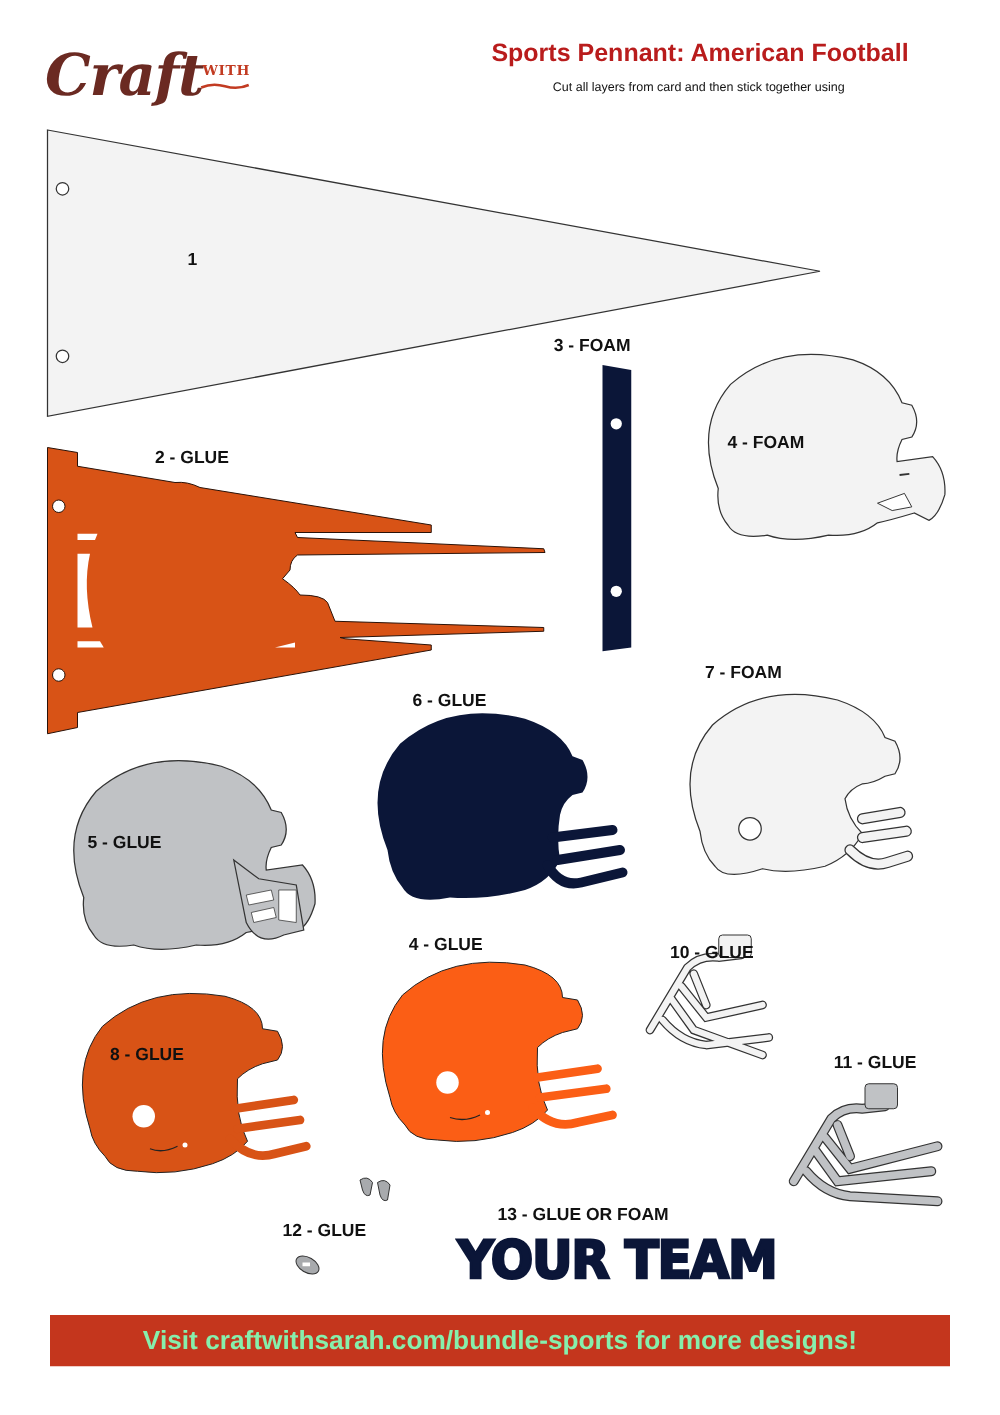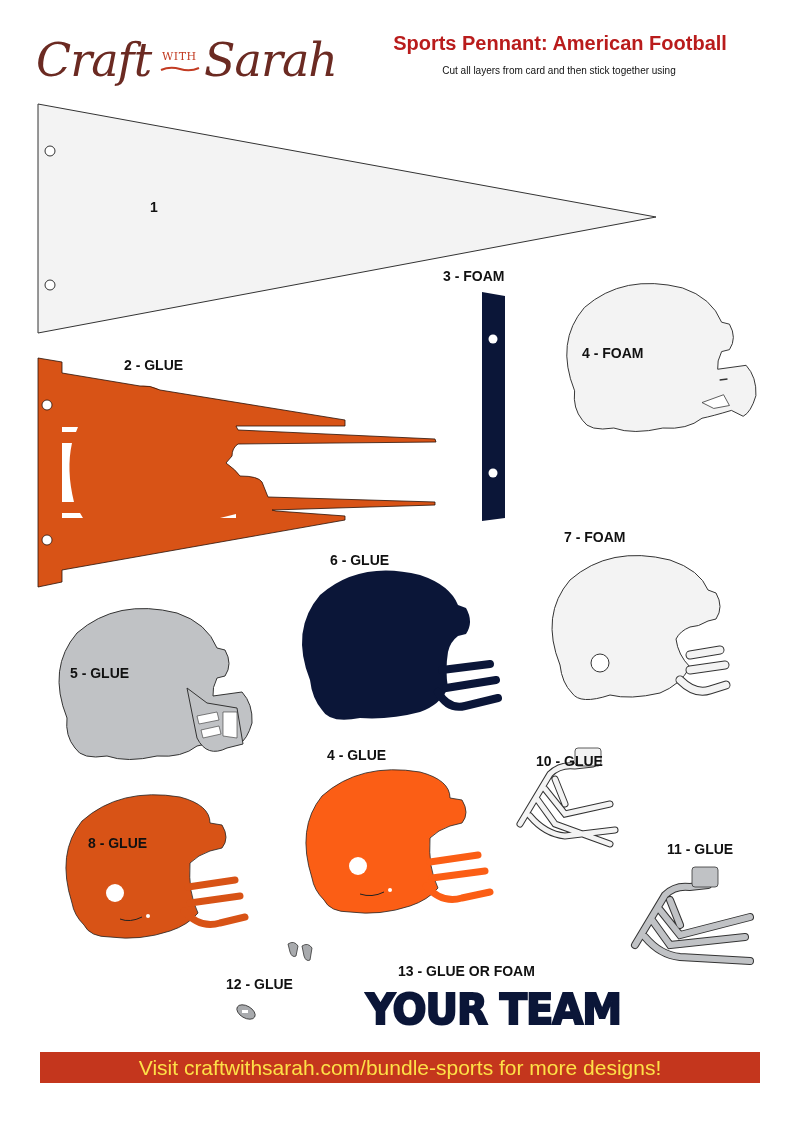--- a/index.html
+++ b/index.html
@@ -1,40 +1,39 @@
 <!DOCTYPE html>
 <html><head>
 <meta charset="utf-8">
 <style>
   html,body{margin:0;padding:0;background:#ffffff;}
   body{width:800px;height:1132px;position:relative;overflow:hidden;font-family:"DejaVu Sans","Liberation Sans",sans-serif;}
   .abs{position:absolute;}
-  .logo{left:36px;top:28px;width:300px;height:64px;}
+  .logo{left:36px;top:28px;width:300px;height:64px;font-weight:bold;}
   .logo-craft,.logo-sarah{position:absolute;font-family:"DejaVu Serif","Liberation Serif",serif;font-style:italic;color:#6b2a22;font-size:46px;line-height:56px;top:4px;letter-spacing:-1px;}
   .logo-craft{left:0;}
   .logo-with{position:absolute;left:126px;top:22px;font-family:"DejaVu Serif","Liberation Serif",serif;font-size:11px;color:#c23b22;letter-spacing:0.5px;}
   .logo-swoosh{position:absolute;left:124px;top:38px;width:40px;height:6px;}
   .logo-sarah{left:168px;}
   .title{left:340px;top:32px;width:440px;text-align:center;font-family:"Liberation Sans",sans-serif;font-size:20px;font-weight:600;color:#b91c1c;}
   .subtitle{left:324px;top:61px;width:470px;text-align:center;font-family:"Liberation Sans",sans-serif;font-size:10px;font-weight:400;color:#111;line-height:20px;}
   .label{font-family:"Liberation Sans",sans-serif;font-weight:700;color:#111;font-size:14px;white-space:nowrap;}
   .canvas{left:0;top:0;width:800px;height:1132px;}
   .team{left:366px;top:986px;font-family:"DejaVu Sans","Liberation Sans",sans-serif;font-weight:900;font-size:40px;color:#0b1638;letter-spacing:-1px;-webkit-text-stroke:2px #0b1638;transform:scaleY(1.05);}
-  .banner{left:40px;top:1052px;width:720px;height:31px;background:#c4361d;color:#fde047;font-family:"Liberation Sans",sans-serif;font-weight:400;font-size:21px;display:flex;align-items:center;justify-content:center;}
+  .banner{left:40px;top:1052px;width:720px;height:41px;background:#c4361d;color:#86efac;font-family:"Liberation Sans",sans-serif;font-weight:700;font-size:21px;display:flex;align-items:center;justify-content:center;}
 </style>
 </head>
 <body>
 
 <div class="abs logo">
   <span class="logo-craft">Craft</span>
   <span class="logo-with">WITH</span>
   <svg class="logo-swoosh" viewBox="0 0 40 6">
       <path d="M1 4 Q10 0 20 3 T39 2" stroke="#c23b22" stroke-width="2" fill="none"></path>
     </svg>
-  <span class="logo-sarah">Sarah</span>
 </div>
 
 <div class="abs title">Sports Pennant: American Football</div>
 <div class="abs subtitle">
   <div>Cut all layers from card and then stick together using</div>
 </div>
 
 <svg class="abs canvas" viewBox="0 0 800 1132" width="800" height="1132">
 
   <g>

